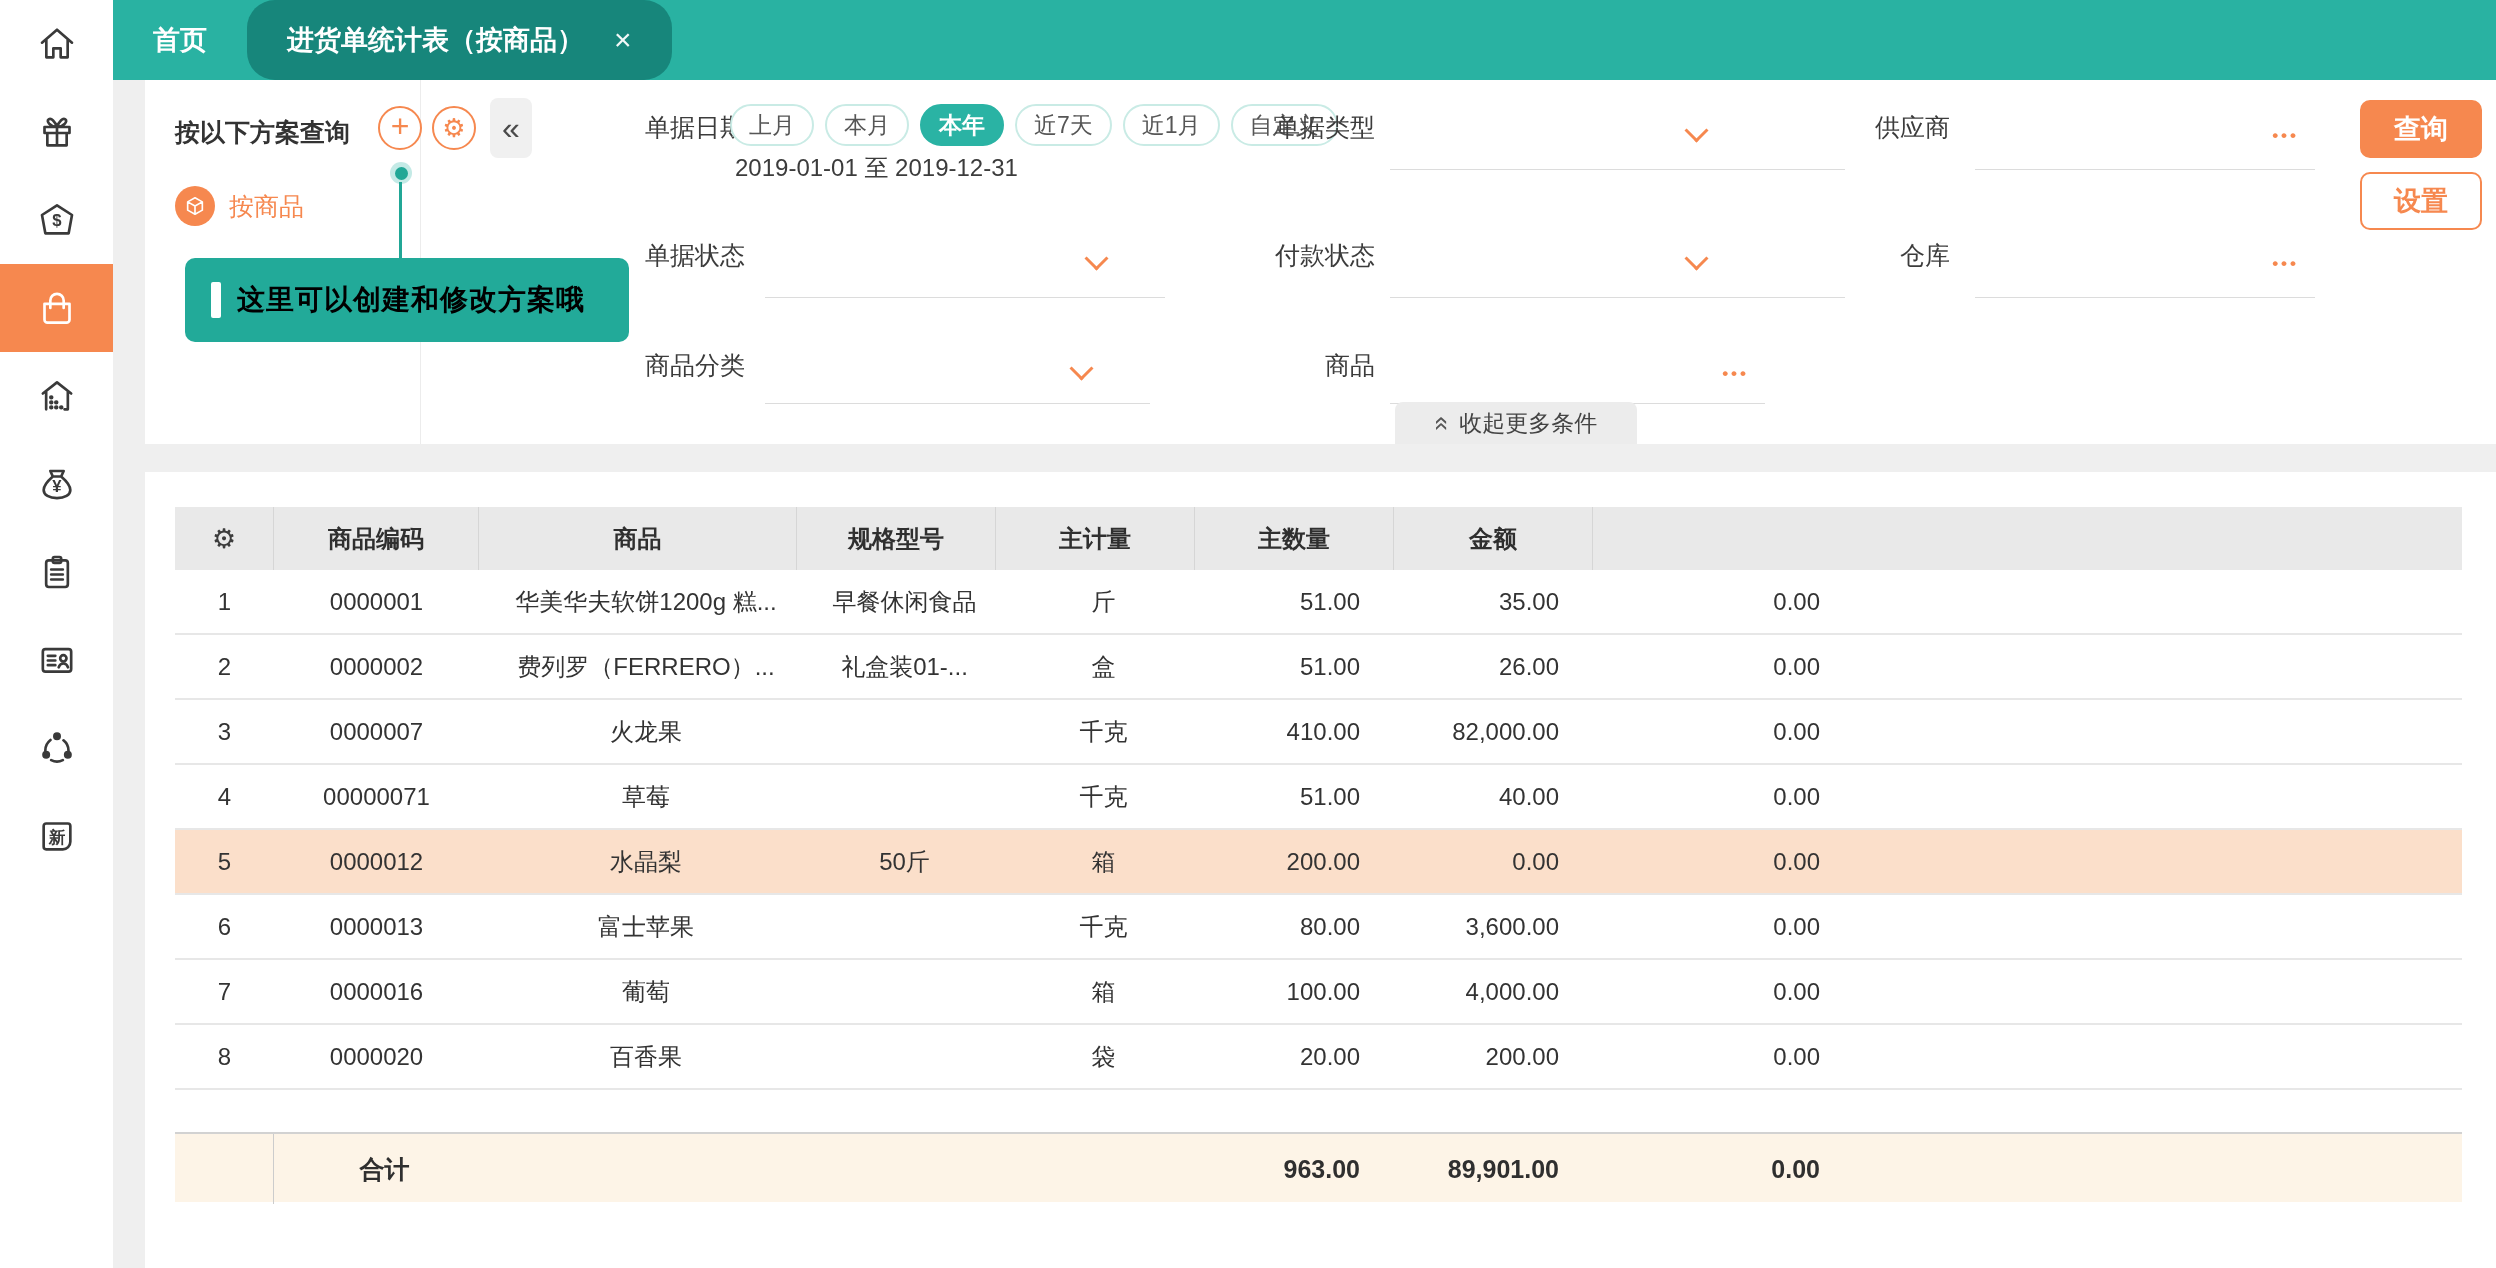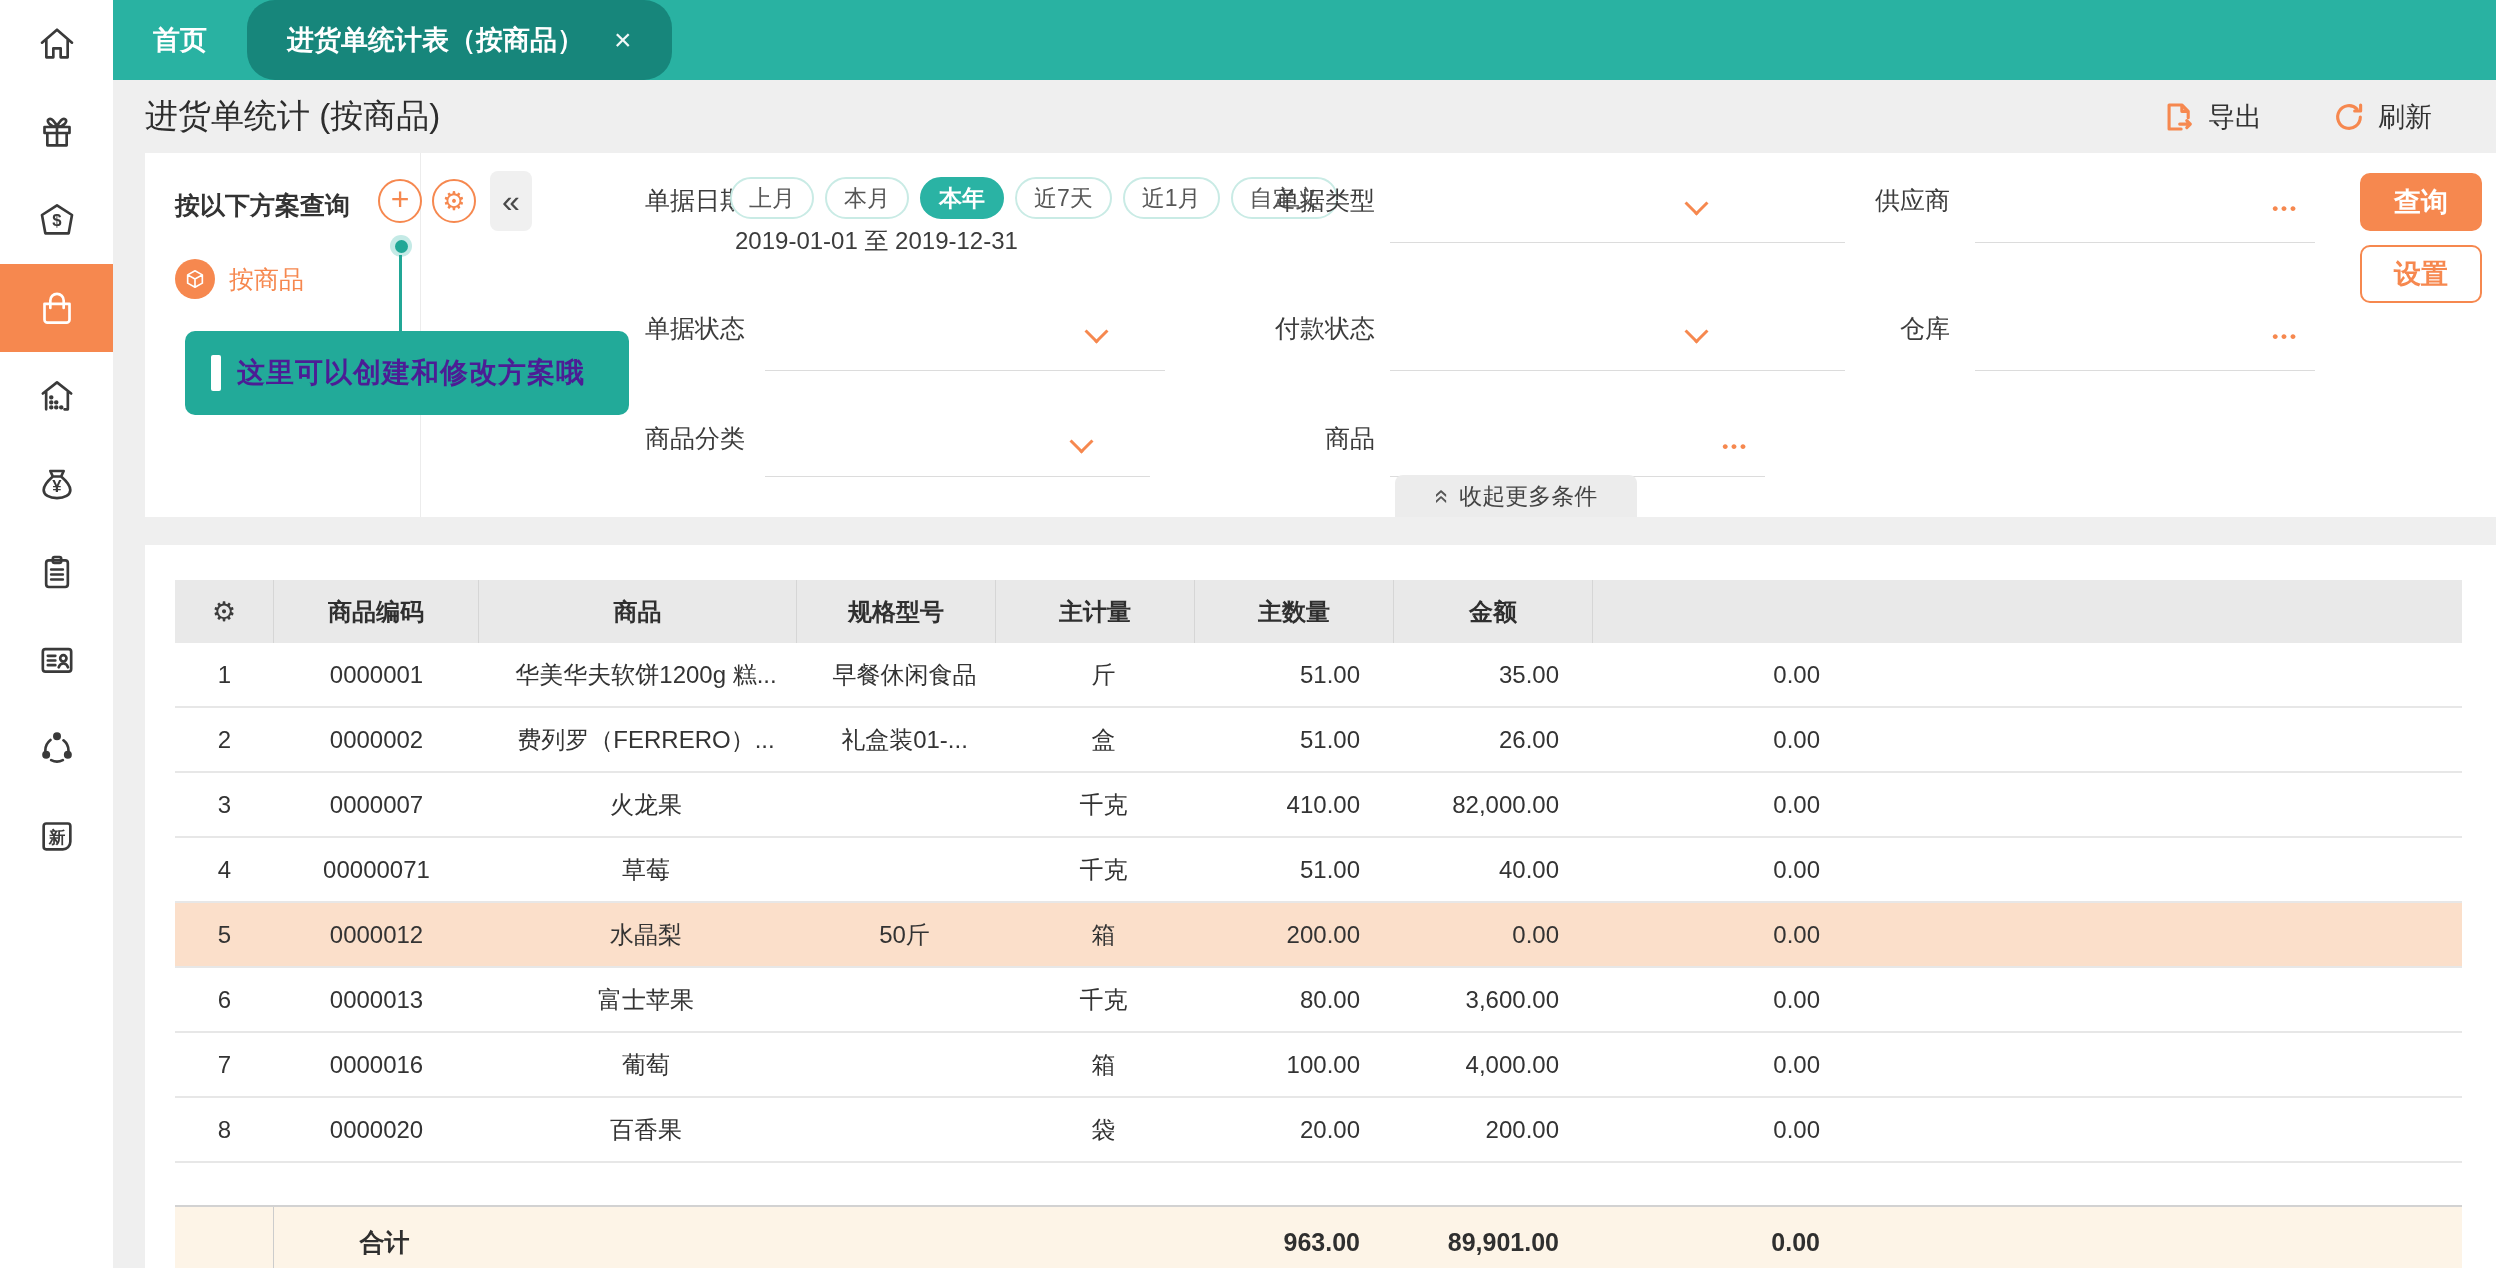--- a/index.html
+++ b/index.html
@@ -40,21 +40,21 @@
   .plan-item { position:absolute; left:30px; top:106px; display:flex; align-items:center; gap:14px; cursor:pointer; }
   .plan-item-icon { width:40px; height:40px; border-radius:50%; background:#f6884f; display:flex; align-items:center; justify-content:center; }
   .plan-item-icon svg { width:22px; height:22px; stroke:#fff; fill:none; stroke-width:1.8; stroke-linejoin:round; }
   .plan-item-label { font-size:25px; color:#f6884f; font-weight:500; }
 
   .tip-dot { position:absolute; left:245px; top:82px; width:22px; height:22px; border-radius:50%; background:rgba(42,179,164,.28); display:flex; align-items:center; justify-content:center; z-index:9; }
   .tip-dot i { width:13px; height:13px; border-radius:50%; background:#21a796; }
   .tip-line { position:absolute; left:254px; top:102px; width:3px; height:76px; background:#21a796; z-index:9; }
   .tooltip { position:absolute; left:40px; top:178px; width:444px; height:84px; background:#22aa99; border-radius:10px; display:flex; align-items:center; padding-left:26px; gap:16px; z-index:10; }
   .tooltip .bar { width:10px; height:36px; background:#fff; border-radius:2px; }
-  .tooltip .txt { color:#4c1d95; font-size:28px; font-weight:bold; letter-spacing:1px; }
+  .tooltip .txt { color:#000000; font-size:28px; font-weight:bold; letter-spacing:1px; }
 
   .f-label { position:absolute; width:160px; text-align:right; font-size:25px; color:#3c3c3c; line-height:42px; }
   .fline { position:absolute; border-bottom:1px solid #dcdcdc; }
   .chev { position:absolute; width:17px; height:17px; border-left:3px solid #f6884f; border-bottom:3px solid #f6884f; transform:rotate(-45deg); top:14px; }
   .chev.mid { right:140px; } .chev.near { right:60px; }
   .dots3 { position:absolute; right:16px; top:18px; color:#f6884f; font-size:17px; letter-spacing:3px; font-weight:bold; }
 
   .pill-row { position:absolute; left:585px; top:24px; display:flex; gap:11px; }
   .pill { height:42px; border:2px solid #c9ebe5; border-radius:21px; background:#fff; color:#565656; font-size:23px; display:flex; align-items:center; padding:4px 17px; cursor:pointer; }
   .pill.active { background:#2ab3a4; border-color:#2ab3a4; color:#fff; font-weight:bold; }
@@ -157,39 +157,20 @@
   <div class="topbar">
     <div class="tab">
       <span>首页</span>
     </div>
     <div class="tab active">
       <span>进货单统计表（按商品）</span>
       <span class="tab-close">×</span>
     </div>
   </div>
 
-  <div class="page-header">
-    <div class="page-title">进货单统计 (按商品)</div>
-    <div class="header-actions">
-      <div class="h-action">
-        <svg viewBox="0 0 24 24">
-            <path d="M13.5 20.5H5V3.5h9l4.5 4.5v4.5M14 3.5V8h4.5"></path>
-            <path d="M12.5 17h7.5M17.5 14.5 20 17l-2.5 2.5"></path>
-          </svg>
-        <span>导出</span>
-      </div>
-      <div class="h-action">
-        <svg viewBox="0 0 24 24">
-            <path d="M20 12a8 8 0 1 1-2.3-5.6"></path>
-            <path d="M20.2 3.6v4.2H16"></path>
-          </svg>
-        <span>刷新</span>
-      </div>
-    </div>
-  </div>
 
   <div class="filter-card">
 
     <div class="plan-panel">
       <div class="plan-heading">按以下方案查询</div>
       <div class="circle-btn plus-btn">+</div>
       <div class="circle-btn gearc-btn">⚙</div>
       <div class="plan-item">
         <span class="plan-item-icon">
           <svg viewBox="0 0 24 24">

